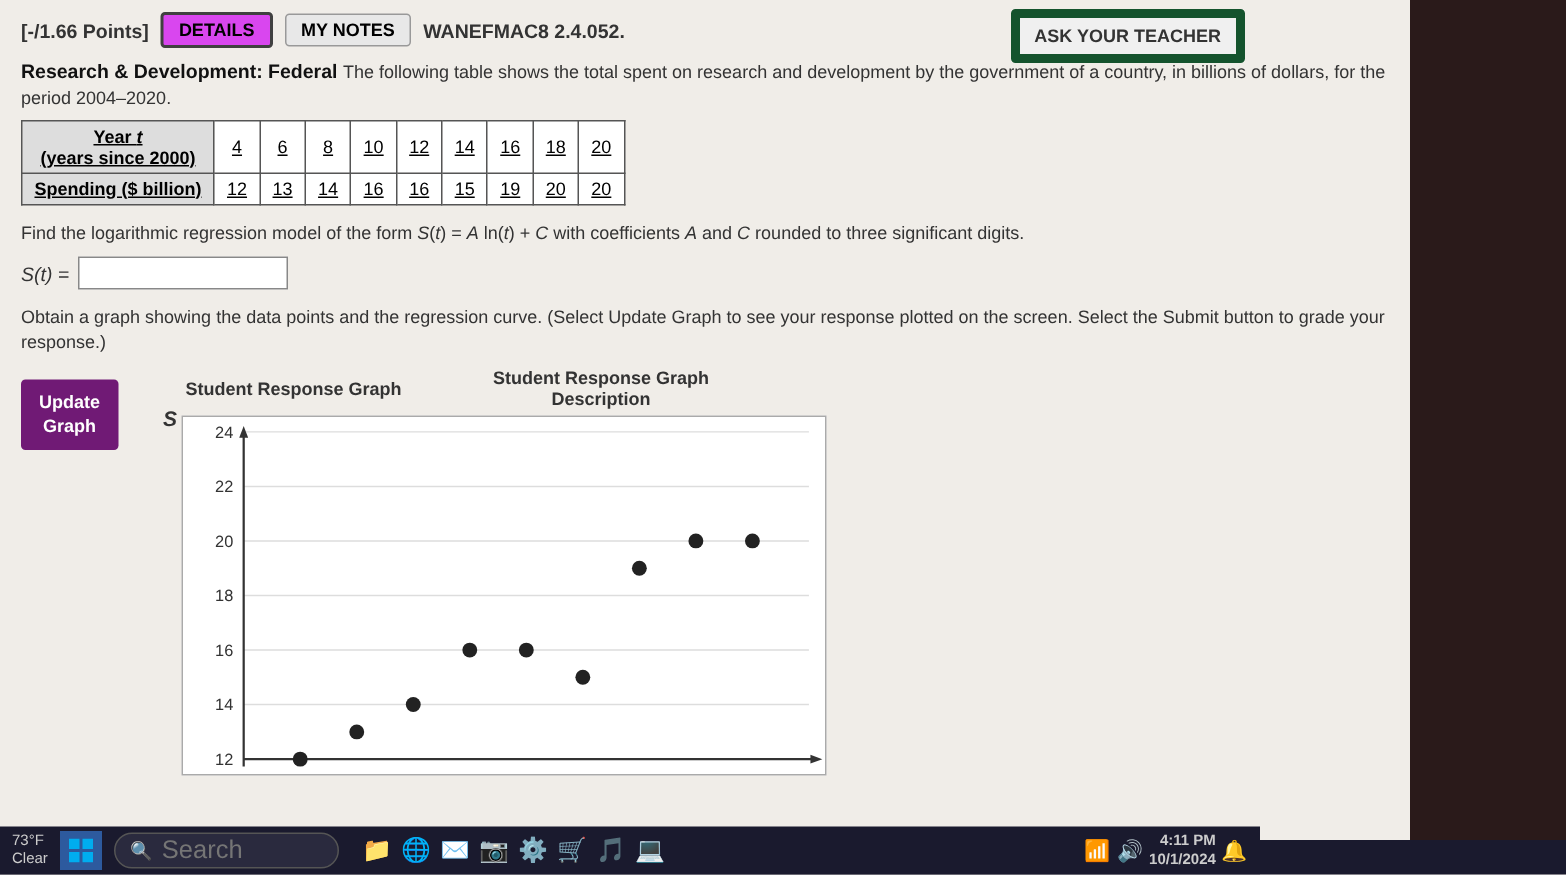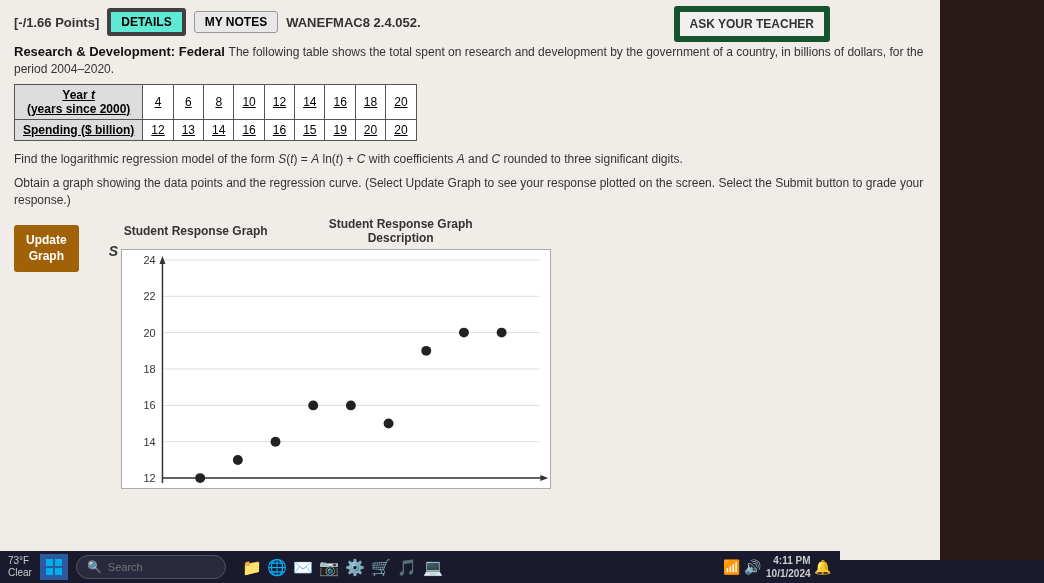--- a/index.html
+++ b/index.html
@@ -20,22 +20,22 @@
       margin-bottom: 8px;
     }
 
     .points-label {
       font-size: 13px;
       font-weight: bold;
       color: #333;
     }
 
     .btn-details {
-      background: #5eead4;
-      border: 4px solid #404040;
+      background: #d946ef;
+      border: 2px solid #404040;
       padding: 3px 10px;
       font-size: 12px;
       font-weight: bold;
       cursor: pointer;
       border-radius: 3px;
     }
 
     .btn-my-notes {
       background: #e8e8e8;
       border: 1px solid #999;
@@ -138,21 +138,21 @@
       line-height: 1.4;
     }
 
     .graph-section {
       display: flex;
       gap: 0px;
       align-items: flex-start;
     }
 
     .update-graph-btn {
-      background: #a16207;
+      background: #701a75;
       color: white;
       border: none;
       padding: 8px 12px;
       font-size: 12px;
       font-weight: bold;
       cursor: pointer;
       border-radius: 3px;
       margin-right: 12px;
       margin-top: 4px;
       text-align: center;
@@ -318,20 +318,24 @@
       <td>20</td>
       <td>20</td>
     </tr>
   </tbody>
     </table>
 
   <div class="instruction-text">
     Find the logarithmic regression model of the form <i>S</i>(<i>t</i>) = <i>A</i> ln(<i>t</i>) + <i>C</i> with coefficients <i>A</i> and <i>C</i> rounded to three significant digits.
   </div>
 
+  <div class="input-line">
+    <span class="s-t-label"><i>S</i>(<i>t</i>) =</span>
+    <input class="answer-input" type="text" style="">
+  </div>
 
   <div class="obtain-graph-text">Obtain a graph showing the data points and the regression curve. (Select Update Graph to see your response plotted on the screen. Select the Submit button to grade your response.)</div>
 
   <div class="graph-section">
 
     <div style="display:flex;flex-direction:column;align-items:center;margin-right:10px;margin-top:4px;">
       <button class="update-graph-btn">Update<br>Graph</button>
     </div>
 
     <div style="display:flex;flex-direction:column;">
@@ -404,21 +408,21 @@
     <svg width="16" height="16" viewBox="0 0 16 16">
       <rect x="0" y="0" width="7" height="7" fill="#00adef"></rect>
       <rect x="9" y="0" width="7" height="7" fill="#00adef"></rect>
       <rect x="0" y="9" width="7" height="7" fill="#00adef"></rect>
       <rect x="9" y="9" width="7" height="7" fill="#00adef"></rect>
     </svg>
   </button>
 
   <div class="taskbar-search">
     <span style="color:#aaa;font-size:12px;">🔍</span>
-    <input type="text" style="background: transparent; border: none; color: rgb(204, 204, 204); font-size: 11px; outline: none; width: 80px;" placeholder="Search">
+    <input type="text" style="background: transparent; border: none; color: rgb(204, 204, 204); font-size: 17px; outline: none; width: 80px;" placeholder="Search">
   </div>
 
   <div style="display:flex;align-items:center;gap:6px;margin-left:8px;">
     <span style="font-size:16px;cursor:pointer;">📁</span>
     <span style="font-size:16px;cursor:pointer;">🌐</span>
     <span style="font-size:16px;cursor:pointer;">✉️</span>
     <span style="font-size:16px;cursor:pointer;">📷</span>
     <span style="font-size:16px;cursor:pointer;">⚙️</span>
     <span style="font-size:16px;cursor:pointer;">🛒</span>
     <span style="font-size:16px;cursor:pointer;">🎵</span>

